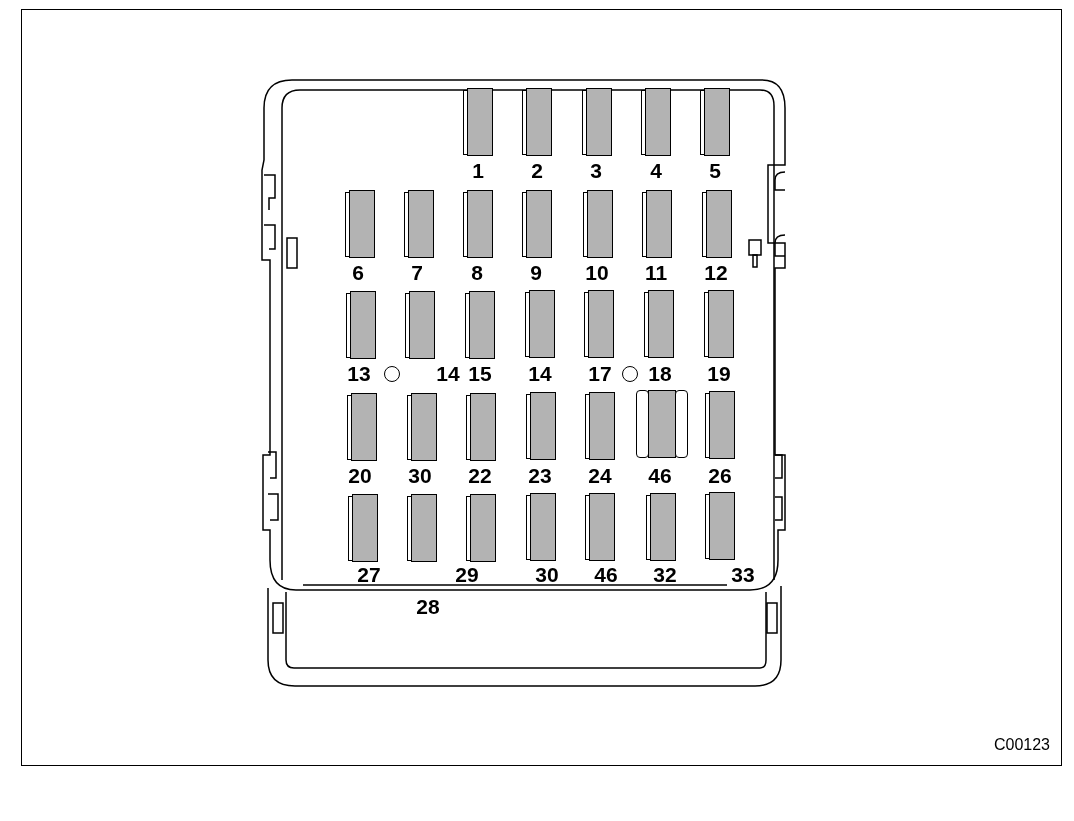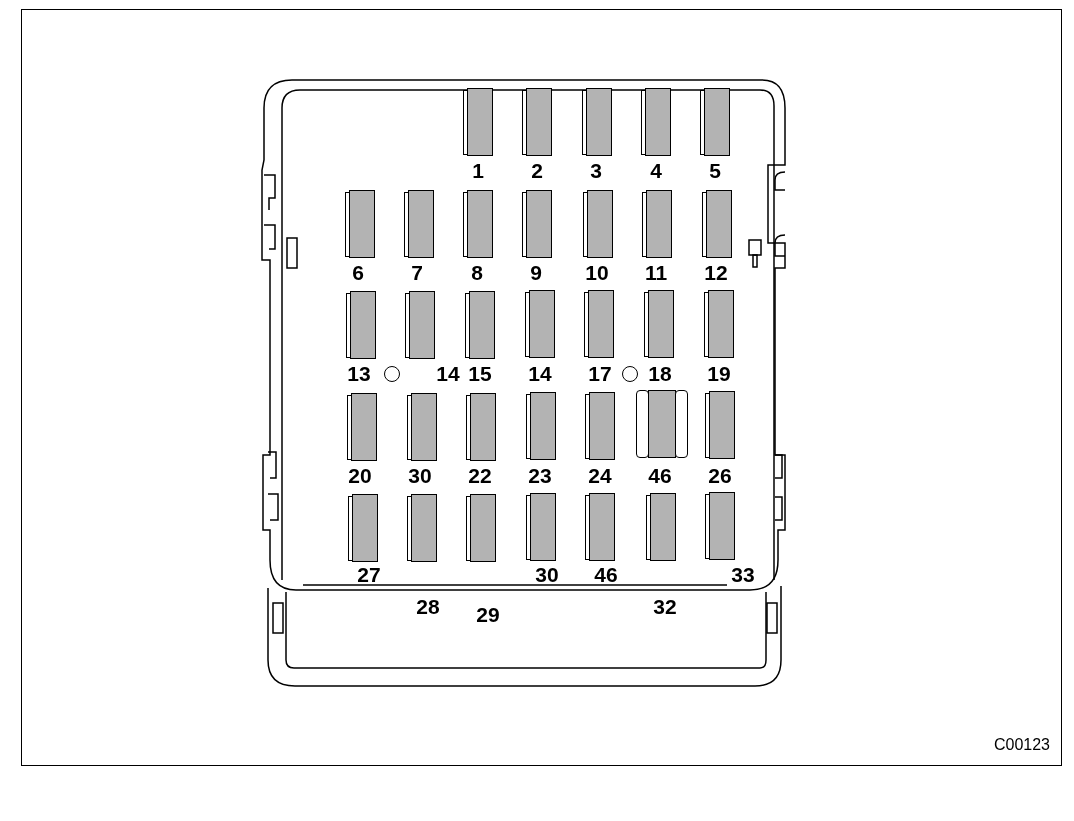--- a/index.html
+++ b/index.html
@@ -218,24 +218,24 @@
     <div class="label" style="left: 699px; top: 363px;">19</div>
     <div class="label" style="left: 340px; top: 465px;">20</div>
     <div class="label" style="left: 400px; top: 465px;">30</div>
     <div class="label" style="left: 460px; top: 465px;">22</div>
     <div class="label" style="left: 520px; top: 465px;">23</div>
     <div class="label" style="left: 580px; top: 465px;">24</div>
     <div class="label" style="left: 640px; top: 465px;">46</div>
     <div class="label" style="left: 700px; top: 465px;">26</div>
     <div class="label" style="left: 349px; top: 564px;">27</div>
     <div class="label" style="left: 408px; top: 596px;">28</div>
-    <div class="label" style="left: 468px; top: 564px; margin-top: 40px;">29</div>
+    <div class="label" style="left: 447px; top: 564px;">29</div>
     <div class="label" style="left: 527px; top: 564px;">30</div>
     <div class="label" style="left: 586px; top: 564px;">46</div>
-    <div class="label" style="left: 645px; top: 564px; margin-top: 32px;">32</div>
+    <div class="label" style="left: 645px; top: 564px;">32</div>
     <div class="label" style="left: 723px; top: 564px;">33</div>
   </div>
 <div id="markers">
     <div class="ring" style="left: 384px; top: 366px;"></div>
     <div class="ring" style="left: 622px; top: 366px;"></div>
   </div>
 
 <div class="code">C00123</div>
 
 </body></html>

